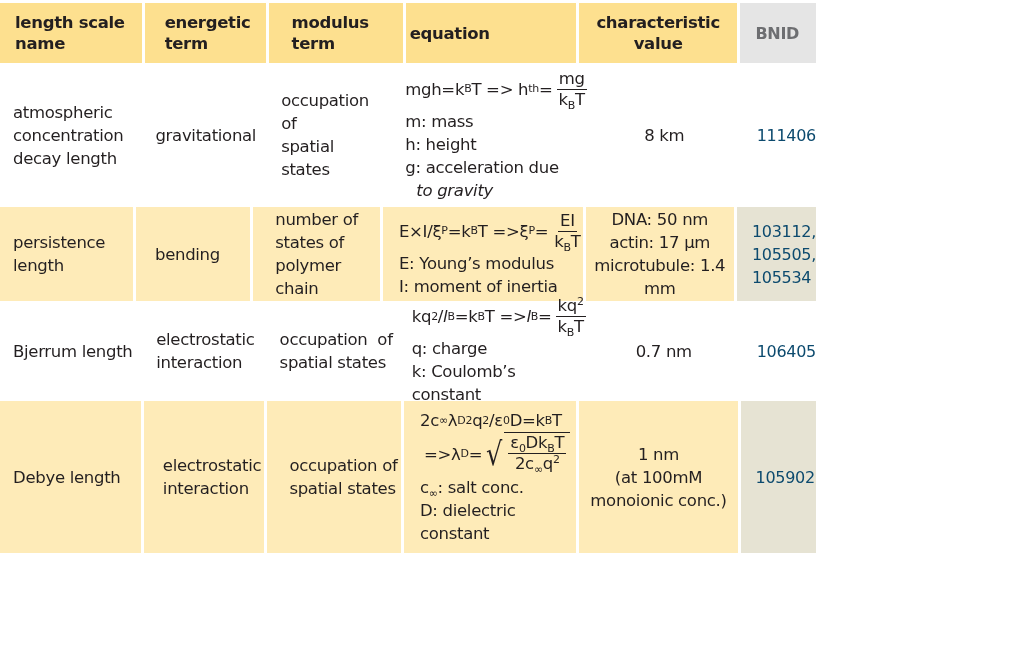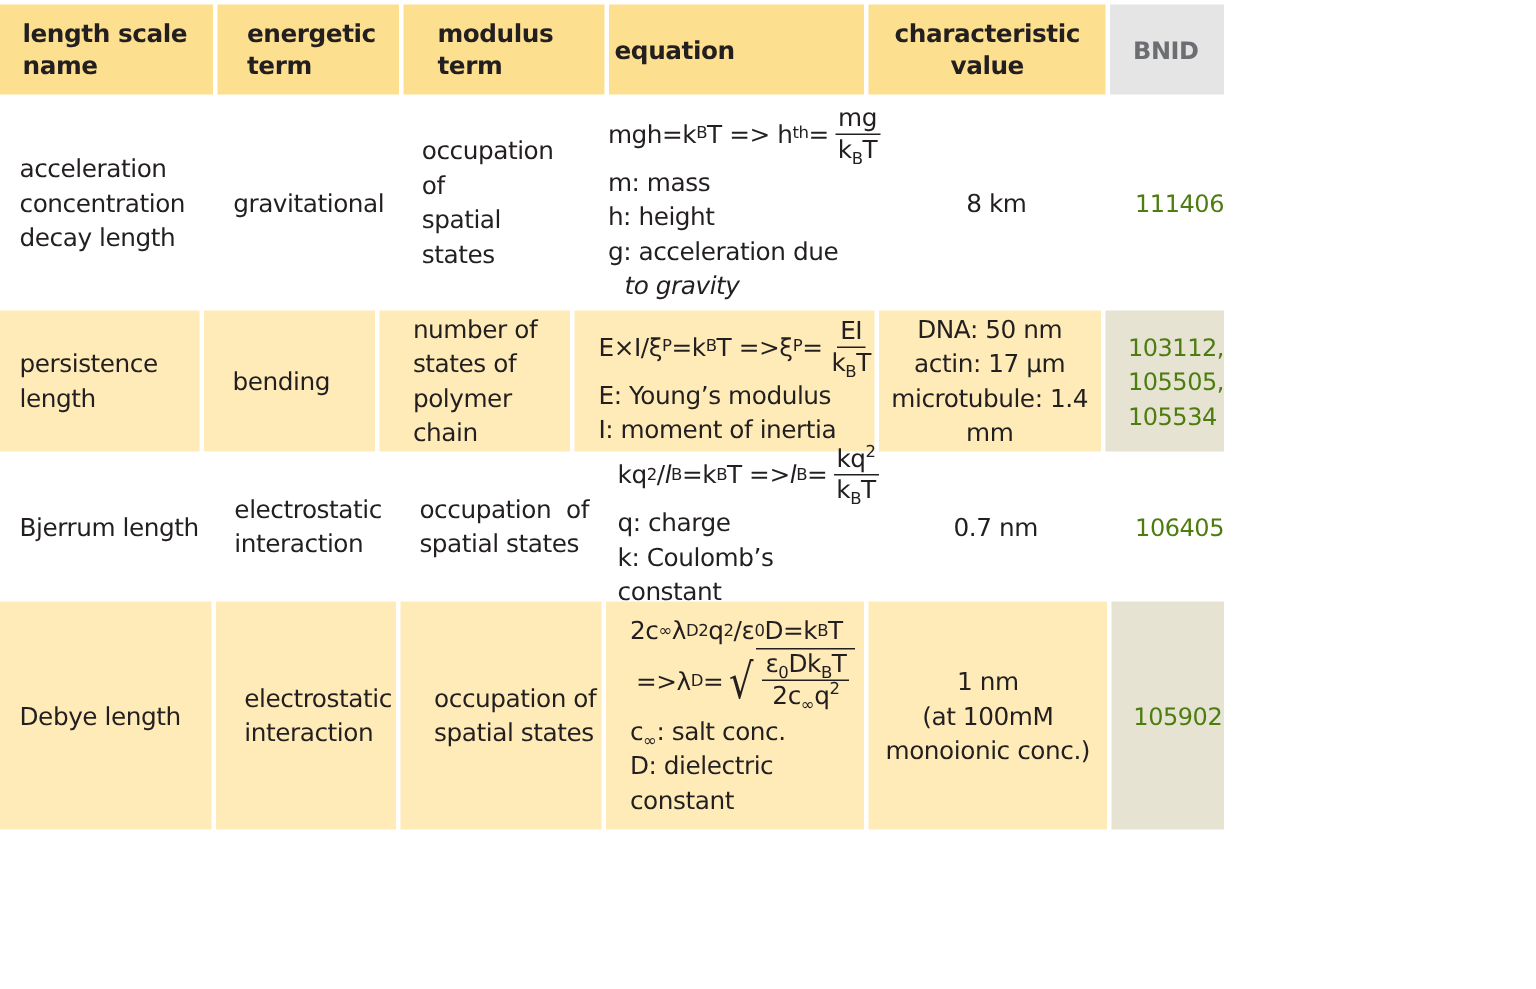--- a/index.html
+++ b/index.html
@@ -30,21 +30,21 @@
       font-size: 16.5px;
       line-height: 23px;
       letter-spacing: -0.3px;
     }
     .cell:last-child { margin-right: 0; }
     .c1 { width: 178px; padding-left: 13px; }
     .c2 { width: 150px; padding-left: 19px; }
     .c3 { width: 166px; padding-left: 22px; }
     .c4 { width: 218px; padding-left: 16px; }
     .c5 { width: 204px; justify-content: center; text-align: center; }
-    .c6 { width: 93px; padding-left: 15px; color: #4d7c0f; font-size: 16px; }
+    .c6 { width: 93px; padding-left: 15px; color: #0c4a6e; font-size: 16px; }
 
     .header .cell {
       background: #fde08f;
       height: 60px;
       font-weight: bold;
       line-height: 21px;
     }
     .header .c6 {
       background: #e5e5e5;
       font-weight: bold;
@@ -134,21 +134,21 @@
       </div>
     </div>
     <div class="cell c6">
       <span>BNID</span>
     </div>
   </div>
 
   <div class="row white r1">
     <div class="cell c1">
       <div class="multi">
-        <div>acceleration</div>
+        <div>atmospheric</div>
         <div>concentration</div>
         <div>decay length</div>
       </div>
     </div>
     <div class="cell c2">
       <span>gravitational</span>
     </div>
     <div class="cell c3">
       <div class="multi">
         <div>occupation of</div>

